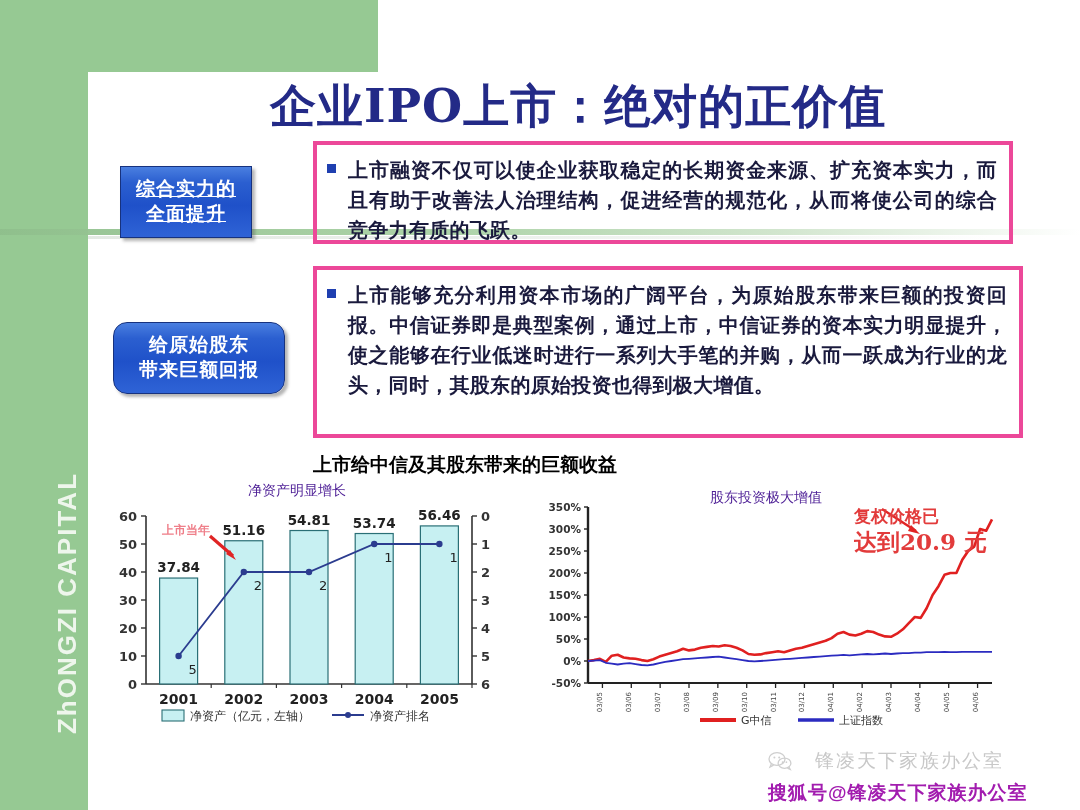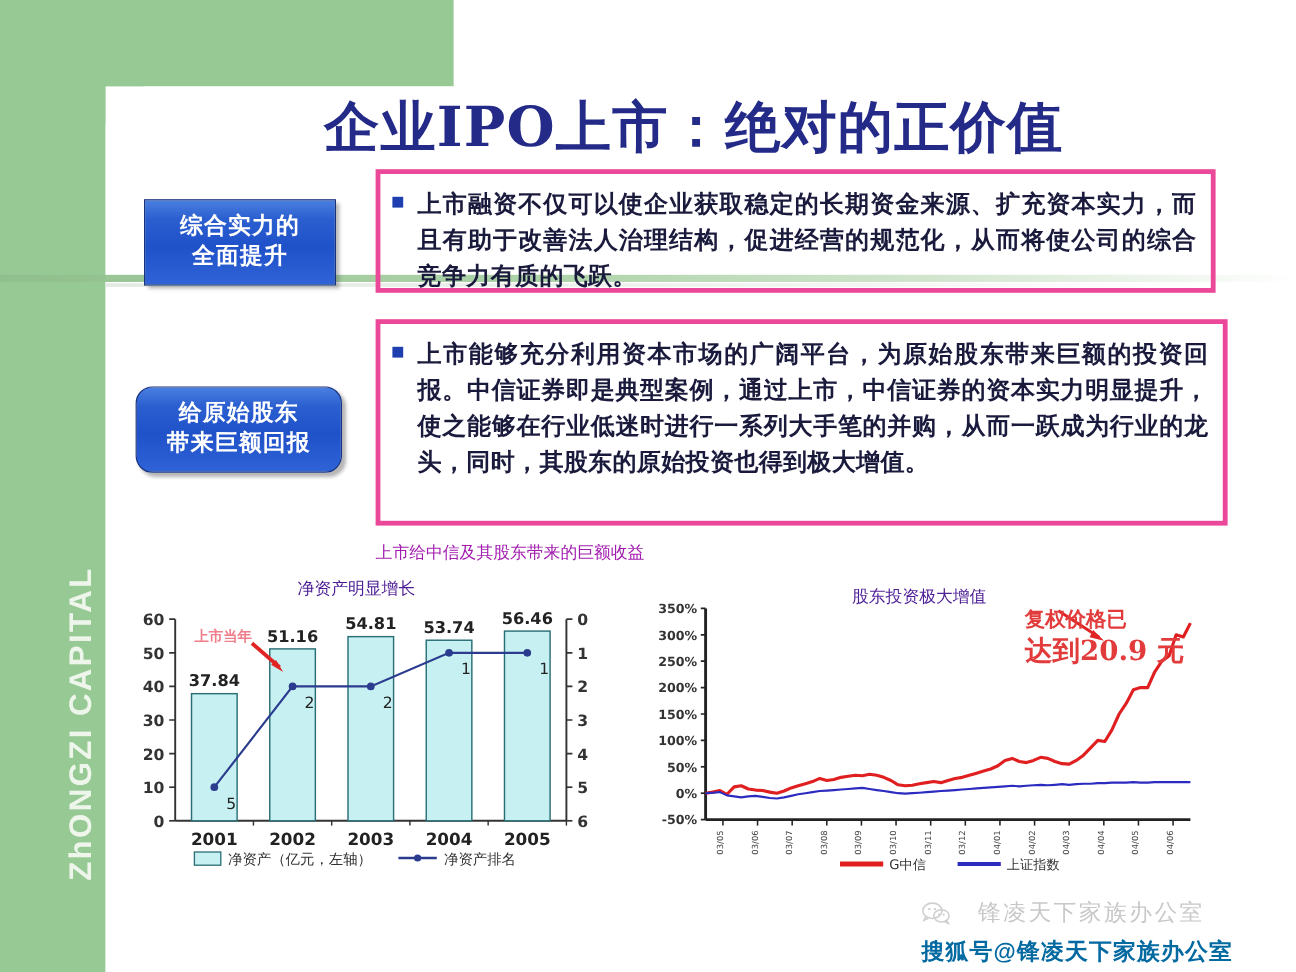--- a/index.html
+++ b/index.html
@@ -71,21 +71,21 @@
     border:1px solid #17327e;
     box-shadow:3px 3px 3px rgba(90,90,90,.45);
     color:#ffffff;
     font-size:19px;
     font-weight:bold;
     text-align:center;
     line-height:25px;
     padding-top:9px;
     letter-spacing:1px;
   }
-  #chip-strength { left:120px; top:166px; width:160px; height:72px; }
+  #chip-strength { left:120px; top:166px; width:132px; height:72px;text-decoration:underline; }
   #chip-return  { left:113px; top:322px; width:172px; height:72px;border-radius:14px; }
 
   
   .textbox {
     position:absolute;
     border:4px solid #ec4899;
     background:transparent;
     padding:10px 12px 10px 10px;
     font-weight:bold;
   }
@@ -102,21 +102,21 @@
     font-size:20px;
     line-height:30px;
     color:#1a1a3d;
     text-align:justify;
     letter-spacing:.3px;
   }
 
   
   .charts-heading {
     position:absolute; left:313px; top:452px; width:560px; height:26px;
-    font-size:14px; font-weight:normal; color:#a21caf;
+    font-size:19px; font-weight:bold; color:#000000;
     white-space:nowrap;
   }
 
   
   .chart-panel { position:absolute; }
   .chart-title {
     position:absolute; font-size:14px; font-weight:normal; color:#4c1d95;
     white-space:nowrap; font-family:"DejaVu Sans", sans-serif;
   }
 
@@ -132,21 +132,21 @@
   }
 
   
   .watermark-top {
     position:absolute; left:768px; top:748px;
     font-size:19px; color:#c8c8c8; letter-spacing:2px; white-space:nowrap;
     display:flex; align-items:center; gap:23px;
   }
   .watermark-bottom {
     position:absolute; left:768px; top:780px;
-    font-size:19px; color:#0369a1; font-weight:bold;
+    font-size:19px; color:#a21caf; font-weight:bold;
     letter-spacing:1px; white-space:nowrap;
     text-shadow:0 0 1px #fff;
   }
   .wechat-icon { display:inline-block; width:24px; height:20px; }
 </style>
 </head>
 <body>
 
 <div id="slide">
 

